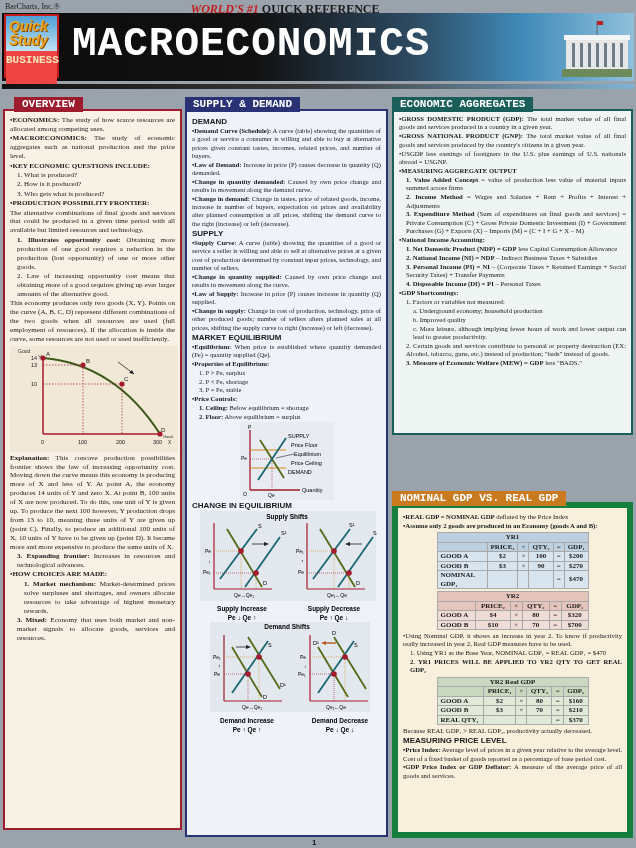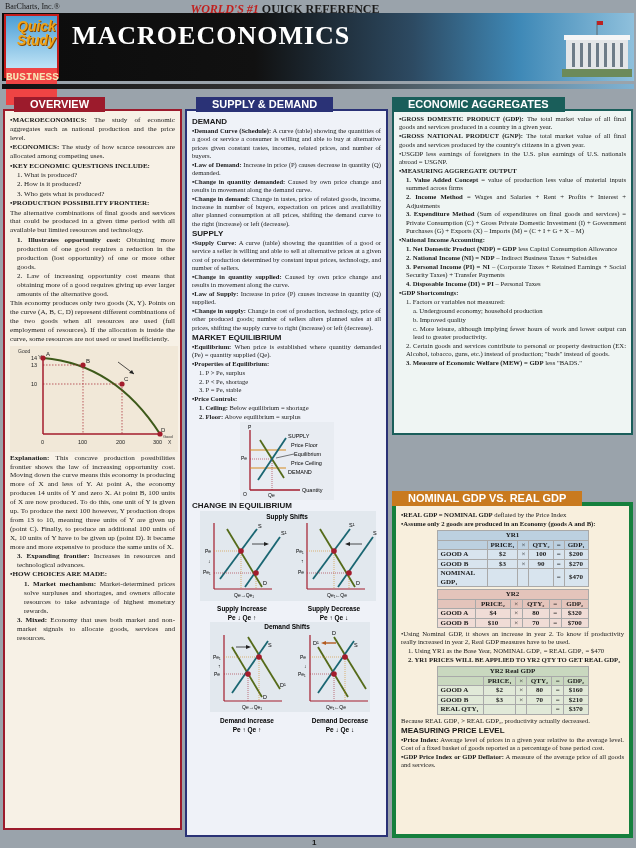--- a/index.html
+++ b/index.html
@@ -4,34 +4,34 @@
 <style>
 *{box-sizing:border-box;margin:0;padding:0}
 html,body{width:636px;height:848px;overflow:hidden}
 body{background:#9aa3ab;font-family:"Liberation Serif",serif;color:#1a1a1a;position:relative}
 .topline{position:absolute;top:0;left:0;width:560px;height:14px;font-size:8px}
 .topline .pub{position:absolute;left:5px;top:2px}
 .topline .tag{position:absolute;left:185px;top:2px;width:200px;text-align:center;font-weight:bold;font-size:12px}
 .topline .tag em{color:#c0201e;font-style:italic}
 .banner{position:absolute;top:13px;left:2px;width:632px;height:68px;background:linear-gradient(90deg,#0c0c0c 0%,#111 40%,#2d4a62 65%,#3f89b7 82%,#8fc0dc 100%)}
 .logo{position:absolute;left:2px;top:1px;width:55px;height:64px;border:2px solid #c31c1c;background:#fff}
-.logo .qs{height:52px;background:linear-gradient(#4d9fd6,#bfe3f5);font-family:"Liberation Sans",sans-serif;font-weight:bold;font-style:italic;color:#f1a316;font-size:14px;line-height:14px;padding:3px 0 0 11px;text-shadow:1px 1px 0 #8a4a00}
+.logo .qs{height:35px;background:linear-gradient(#4d9fd6,#bfe3f5);font-family:"Liberation Sans",sans-serif;font-weight:bold;font-style:italic;color:#f1a316;font-size:14px;line-height:14px;padding:3px 0 0 3px;text-shadow:1px 1px 0 #8a4a00}
 .logo .biz{height:37px;background:#ef4444;color:#f8e4b4;font-family:Liberation Mono, monospace;font-weight:bold;font-size:11px;text-align:center;line-height:19px}
-.banner .title{position:absolute;left:70px;top:8px;font-family:Liberation Serif, serif;font-weight:bold;color:#fff;font-size:26px;letter-spacing:1px}
+.banner .title{position:absolute;left:70px;top:8px;font-family:Liberation Mono, monospace;font-weight:bold;color:#fff;font-size:41px;letter-spacing:1px}
 .building{position:absolute;right:2px;top:6px;width:70px;height:58px}
 .banner .bar{position:absolute;left:0;bottom:-8px;width:632px;height:5px;background:linear-gradient(90deg,#111,#3a3a3a,#7fb3d4)}
 .col{position:absolute;background:#f7f1e6;font-size:7.1px;line-height:8.9px}
-.hdr{position:absolute;font-family:Liberation Sans, sans-serif;font-weight:bold;color:#fff;font-size:11px;padding:1px 16px;line-height:13px}
+.hdr{position:absolute;font-family:Liberation Mono, monospace;font-weight:bold;color:#fff;font-size:11px;padding:1px 8px;line-height:13px}
 #ov{left:3px;top:109px;width:179px;height:721px;border:2px solid #9c1b2c;padding:5px 5px}
 #ovh{left:14px;top:97px;background:#9c1b2c}
 #sd{left:185px;top:109px;width:203px;height:728px;border:2px solid #2a3276;padding:5px 5px;background:#eff2f8}
-#sdh{left:196px;top:97px;background:#2a3276}
+#sdh{left:185px;top:97px;background:#2a3276}
 #ea{left:392px;top:109px;width:241px;height:326px;border:2px solid #1a5e5a;padding:4px 5px;background:#eff5f3}
 #eah{left:392px;top:97px;background:#1a5e5a}
-#ng{left:392px;top:502px;width:241px;height:336px;border:4px solid #15803d;padding:5px 5px;background:#f8efdd}
+#ng{left:392px;top:502px;width:241px;height:336px;border:6px solid #15803d;padding:5px 5px;background:#f8efdd}
 #ngh{left:392px;top:491px;background:#c97a1f}
 p{margin:0 0 0.5px 0;text-align:justify}
 .b{font-weight:bold}
 .sub{font-family:"Liberation Sans",sans-serif;font-weight:bold;font-size:8px;line-height:10px;margin-top:1px}
 .ind{padding-left:7px}
 .ind2{padding-left:14px}
 .c{text-align:center}
 table{border-collapse:collapse;font-size:7px;margin:2px auto;width:152px}
 td{border:1px solid #a9a9a9;padding:0 3px;line-height:8.5px;height:9px}
 .t1 td{background:#d8e4ee}
@@ -74,22 +74,22 @@
         <rect x="58" y="24" width="3" height="24"></rect>
       </g>
     <line x1="35" y1="2" x2="35" y2="16" stroke="#555" stroke-width="0.8"></line>
     <rect x="35" y="2" width="6" height="4" fill="#b22"></rect>
   </svg>
   <div class="bar"></div>
 </div>
 
 <div class="hdr" id="ovh" style="z-index:2">OVERVIEW</div>
 <div class="col" id="ov">
+  <p><span class="b">•ECONOMICS:</span><span> The study of how scarce resources are allocated among competing uses.</span></p>
   <p><span class="b">•MACROECONOMICS:</span><span> The study of economic aggregates such as national production and the price level.</span></p>
-  <p><span class="b">•ECONOMICS:</span><span> The study of how scarce resources are allocated among competing uses.</span></p>
   <p class="b">•KEY ECONOMIC QUESTIONS INCLUDE:</p>
   <p class="ind">1. What is produced?</p>
   <p class="ind">2. How is it produced?</p>
   <p class="ind">3. Who gets what is produced?</p>
   <p class="b">•PRODUCTION POSSIBILITY FRONTIER:</p>
   <p>The alternative combinations of final goods and services that could be produced in a given time period with all available but limited resources and technology.</p>
   <p class="ind"><span class="b">1. Illustrates opportunity cost:</span><span> Obtaining more production of one good requires a reduction in the production (lost opportunity) of one or more other goods.</span></p>
   <p class="ind">2. Law of increasing opportunity cost means that obtaining more of a good requires giving up ever larger amounts of the alternative good.</p>
   <p>This economy produces only two goods (X, Y). Points on the curve (A, B, C, D) represent different combinations of the two goods when all resources are used (full employment of resources). If the allocation is inside the curve, some resources are not used or used inefficiently.</p>
   <svg width="168" height="106" viewBox="0 0 168 106" style="display:block;margin:2px 0;background:#f1e8d8">

